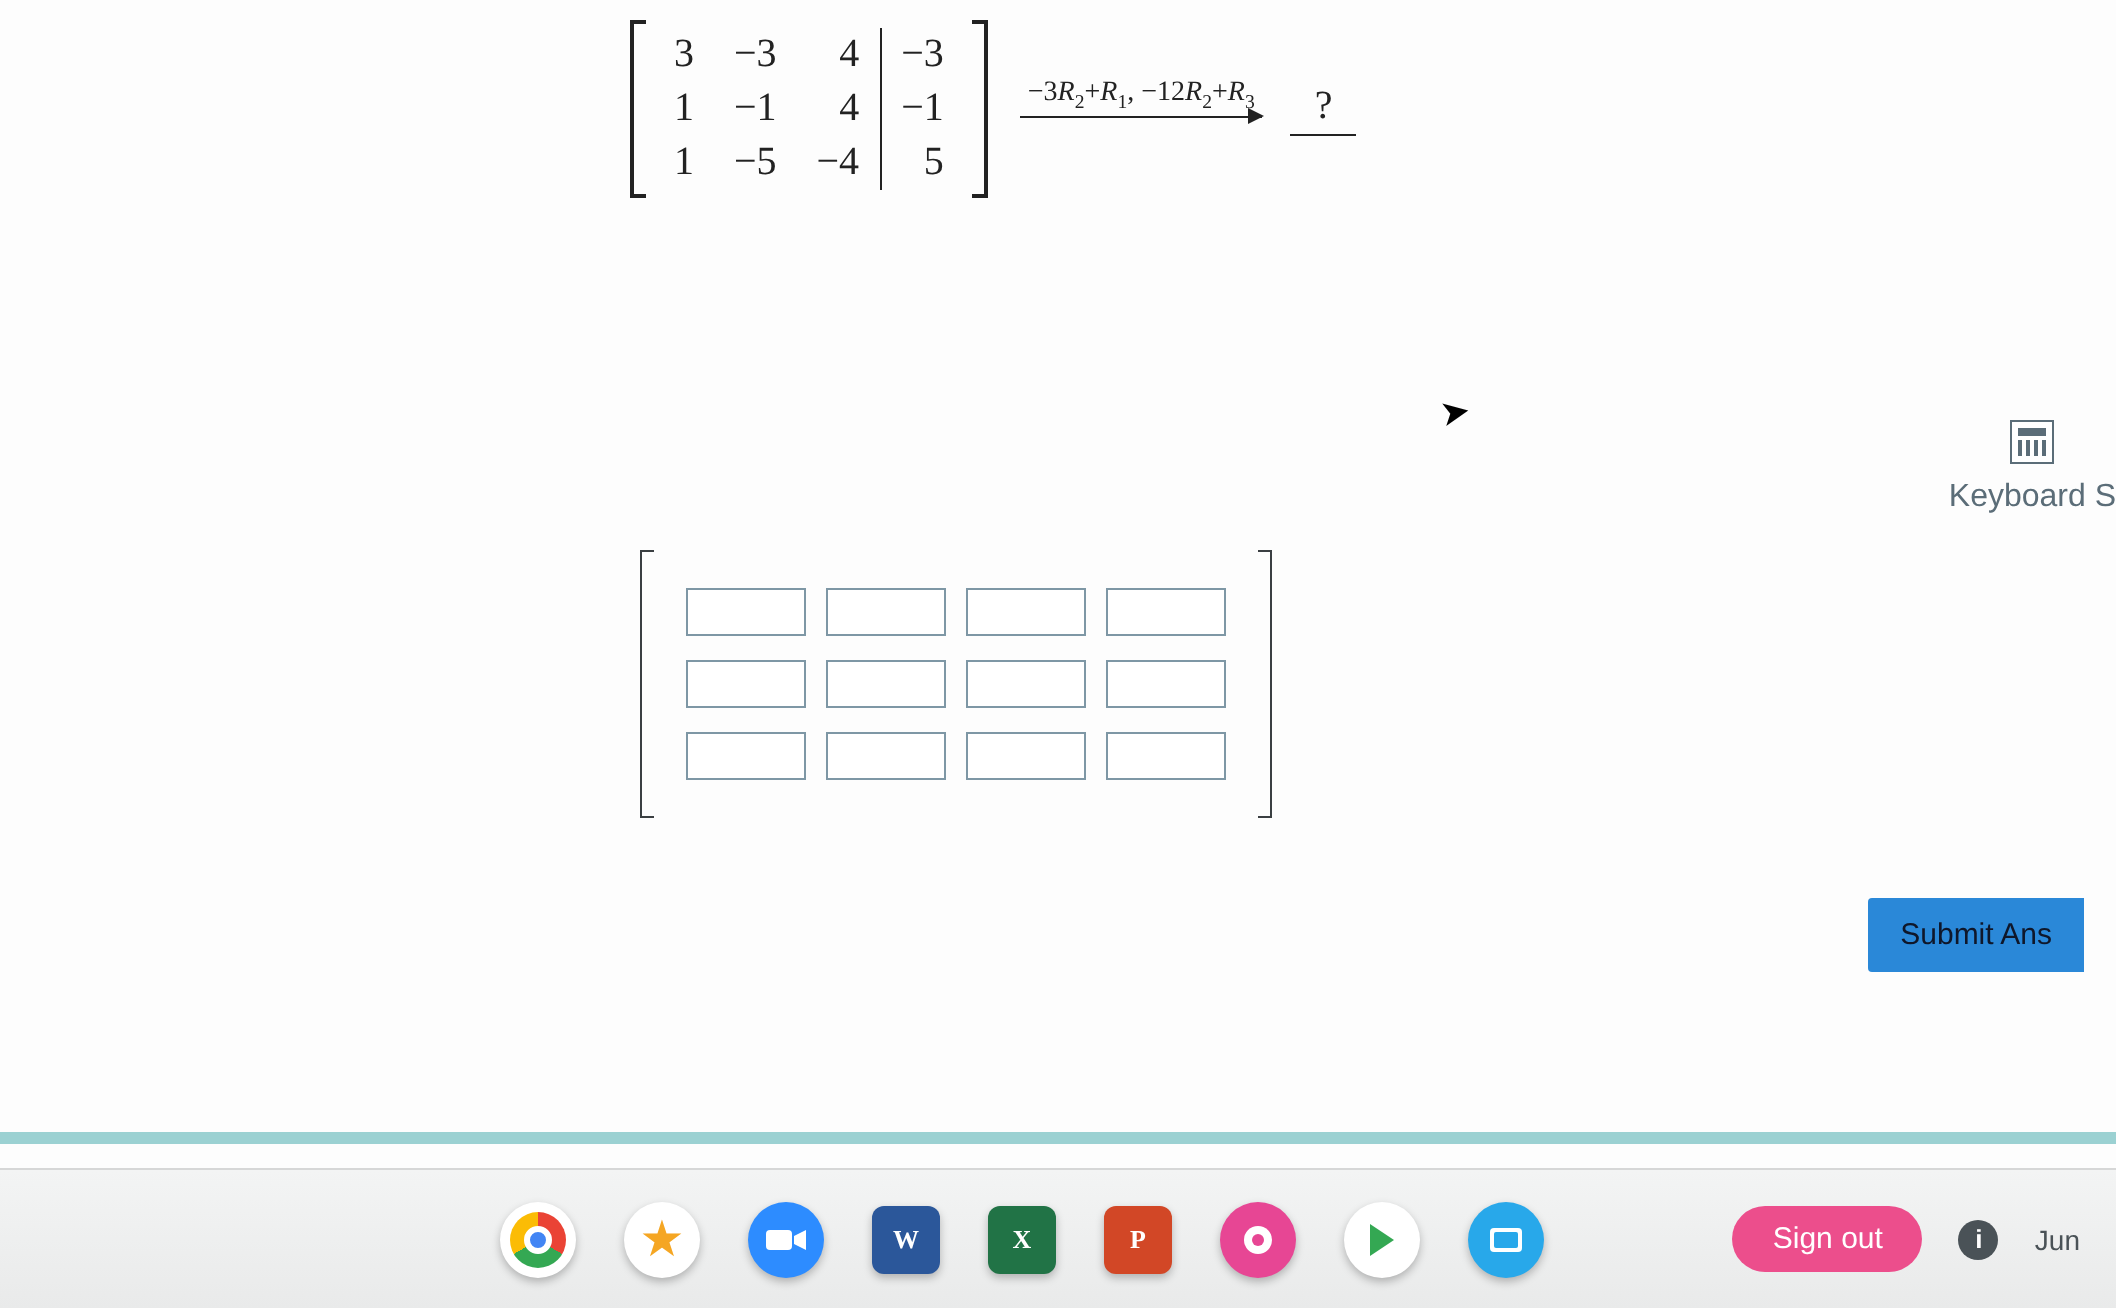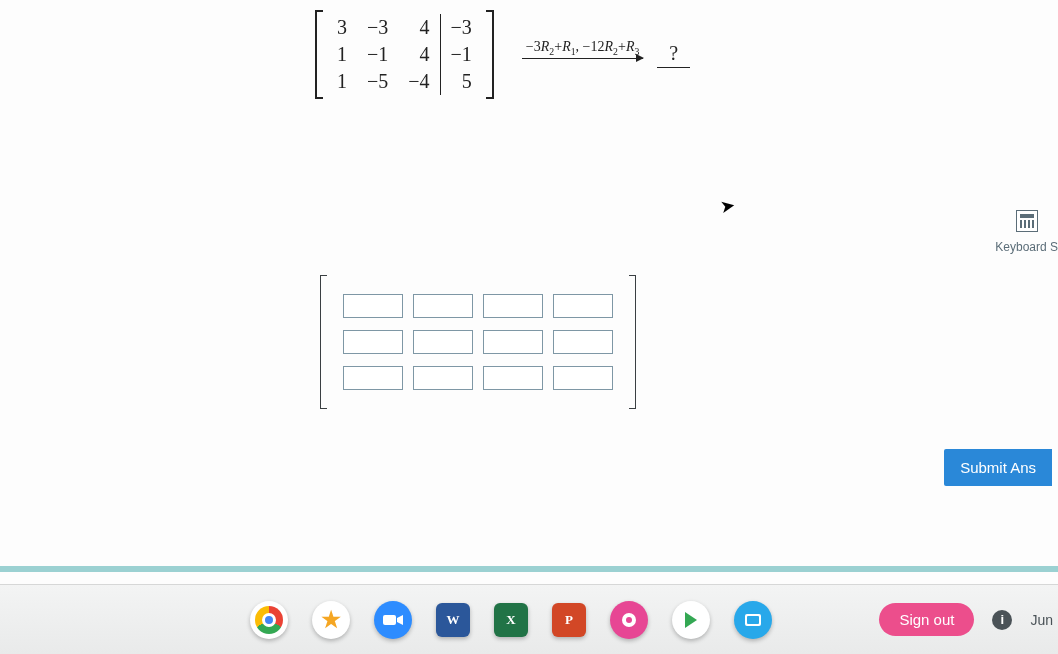--- a/index.html
+++ b/index.html
@@ -12,52 +12,52 @@
   
   .equation { position: absolute; top: 10px; left: 315px; display: flex; align-items: center; font-size: 20px; color: #222; }
   .mat { position: relative; padding: 4px 12px; }
   .lbracket, .rbracket { position: absolute; top: 0; bottom: 0; width: 8px; border-top: 2px solid #222; border-bottom: 2px solid #222; }
   .lbracket { left: 0; border-left: 2px solid #222; }
   .rbracket { right: 0; border-right: 2px solid #222; }
   .mat table { border-collapse: collapse; }
   .mat td { text-align: right; padding: 2px 10px; font-size: 20px; min-width: 28px; }
   .augbar { border-left: 1.5px solid #222; }
   
-  .arrowbox { margin-left: 28px; text-align: center; }
+  .arrowbox { margin-left: 16px; text-align: center; }
   .arrowlabel { font-size: 14px; padding: 0 4px; white-space: nowrap; }
   .arrowline { position: relative; height: 12px; border-top: 1.5px solid #222; margin-top: 2px; }
   .arrowline::after { content: ""; position: absolute; right: -1px; top: -5px; border-left: 8px solid #222; border-top: 4px solid transparent; border-bottom: 4px solid transparent; }
   
   .qmark { margin-left: 14px; padding: 0 12px 2px; border-bottom: 1.5px solid #222; font-size: 20px; }
   
   
   .cursor { position: absolute; top: 195px; left: 720px; font-size: 18px; color: #000; transform: rotate(-10deg); }
   
   
-  .side-tools { position: absolute; right: 0; top: 210px; text-align: center; color: #5b6d78; font-family: Arial, sans-serif; font-size: 12px; }
+  .side-tools { position: absolute; right: 0; top: 210px; text-align: center; color: #5b6d78; font-family: Arial, sans-serif; font-size: 16px; }
   .calc-icon { width: 22px; height: 22px; border: 1.5px solid #5b6d78; margin: 0 auto 8px; position: relative; background: #fff; }
   .calc-icon::before { content: ""; position: absolute; top: 3px; left: 3px; right: 3px; height: 4px; background: #5b6d78; }
   .calc-icon::after { content: ""; position: absolute; bottom: 3px; left: 3px; right: 3px; height: 8px; background: repeating-linear-gradient(90deg, #5b6d78 0 2px, transparent 2px 4px); }
   
   
   .answer-mat { position: absolute; top: 275px; left: 320px; padding: 8px 14px; }
   .answer-mat .lbracket, .answer-mat .rbracket { border-color: #3a3f42; border-width: 1.5px; width: 7px; }
   .answer-mat table { border-collapse: separate; border-spacing: 8px 10px; }
   .cell-input { width: 60px; height: 24px; border: 1px solid #7e97a5; background: #fff; display: block; }
   
   
-  .submit-btn { position: absolute; right: 6px; bottom: 98px; background: #2a88d8; color: #ffffff; font-family: Arial, sans-serif; font-size: 15px; padding: 10px 16px; border-radius: 2px 0 0 2px; margin-left: 32px; }
+  .submit-btn { position: absolute; right: 16px; bottom: 98px; background: #2a88d8; color: #0f172a; font-family: Arial, sans-serif; font-size: 15px; padding: 10px 16px; border-radius: 2px 0 0 2px; margin-left: 32px; }
   
   
   .bottom-line { position: absolute; bottom: 82px; left: 0; right: 0; height: 6px; background: #3aa6a8; opacity: .5; }
   
   
   .taskbar { position: absolute; bottom: 0; left: 0; right: 0; height: 70px; background: linear-gradient(180deg, #f3f4f4, #e9eaea); border-top: 1px solid #d6d7d7; display: flex; align-items: center; }
   .tb-center { position: absolute; left: 250px; display: flex; gap: 24px; align-items: center; }
-  .tb-right { position: absolute; right: 3px; display: flex; gap: 18px; align-items: center; padding-right: 2px; font-family: Arial, sans-serif; color: #4a5257; }
+  .tb-right { position: absolute; right: 16px; display: flex; gap: 18px; align-items: center; padding-right: 2px; font-family: Arial, sans-serif; color: #4a5257; }
   .ic { width: 38px; height: 38px; border-radius: 50%; display: flex; align-items: center; justify-content: center; font-weight: bold; font-size: 15px; color: #fff; box-shadow: 0 2px 4px rgba(0,0,0,.25); }
   .ic.sq { border-radius: 6px; width: 34px; height: 34px; font-size: 13px; }
   .chrome { background: #fff; position: relative; }
   .chrome::before { content: ""; position: absolute; inset: 5px; border-radius: 50%; background: conic-gradient(#ea4335 0 120deg, #34a853 120deg 240deg, #fbbc05 240deg 360deg); }
   .chrome::after { content: ""; position: absolute; inset: 12px; border-radius: 50%; background: #4285f4; border: 3px solid #fff; }
   .star { background: #fff; color: #f5a623; font-size: 22px; }
   .zoom { background: #2d8cff; }
   .word { background: #2b579a; }
   .excel { background: #217346; }
   .ppt { background: #d24726; }

